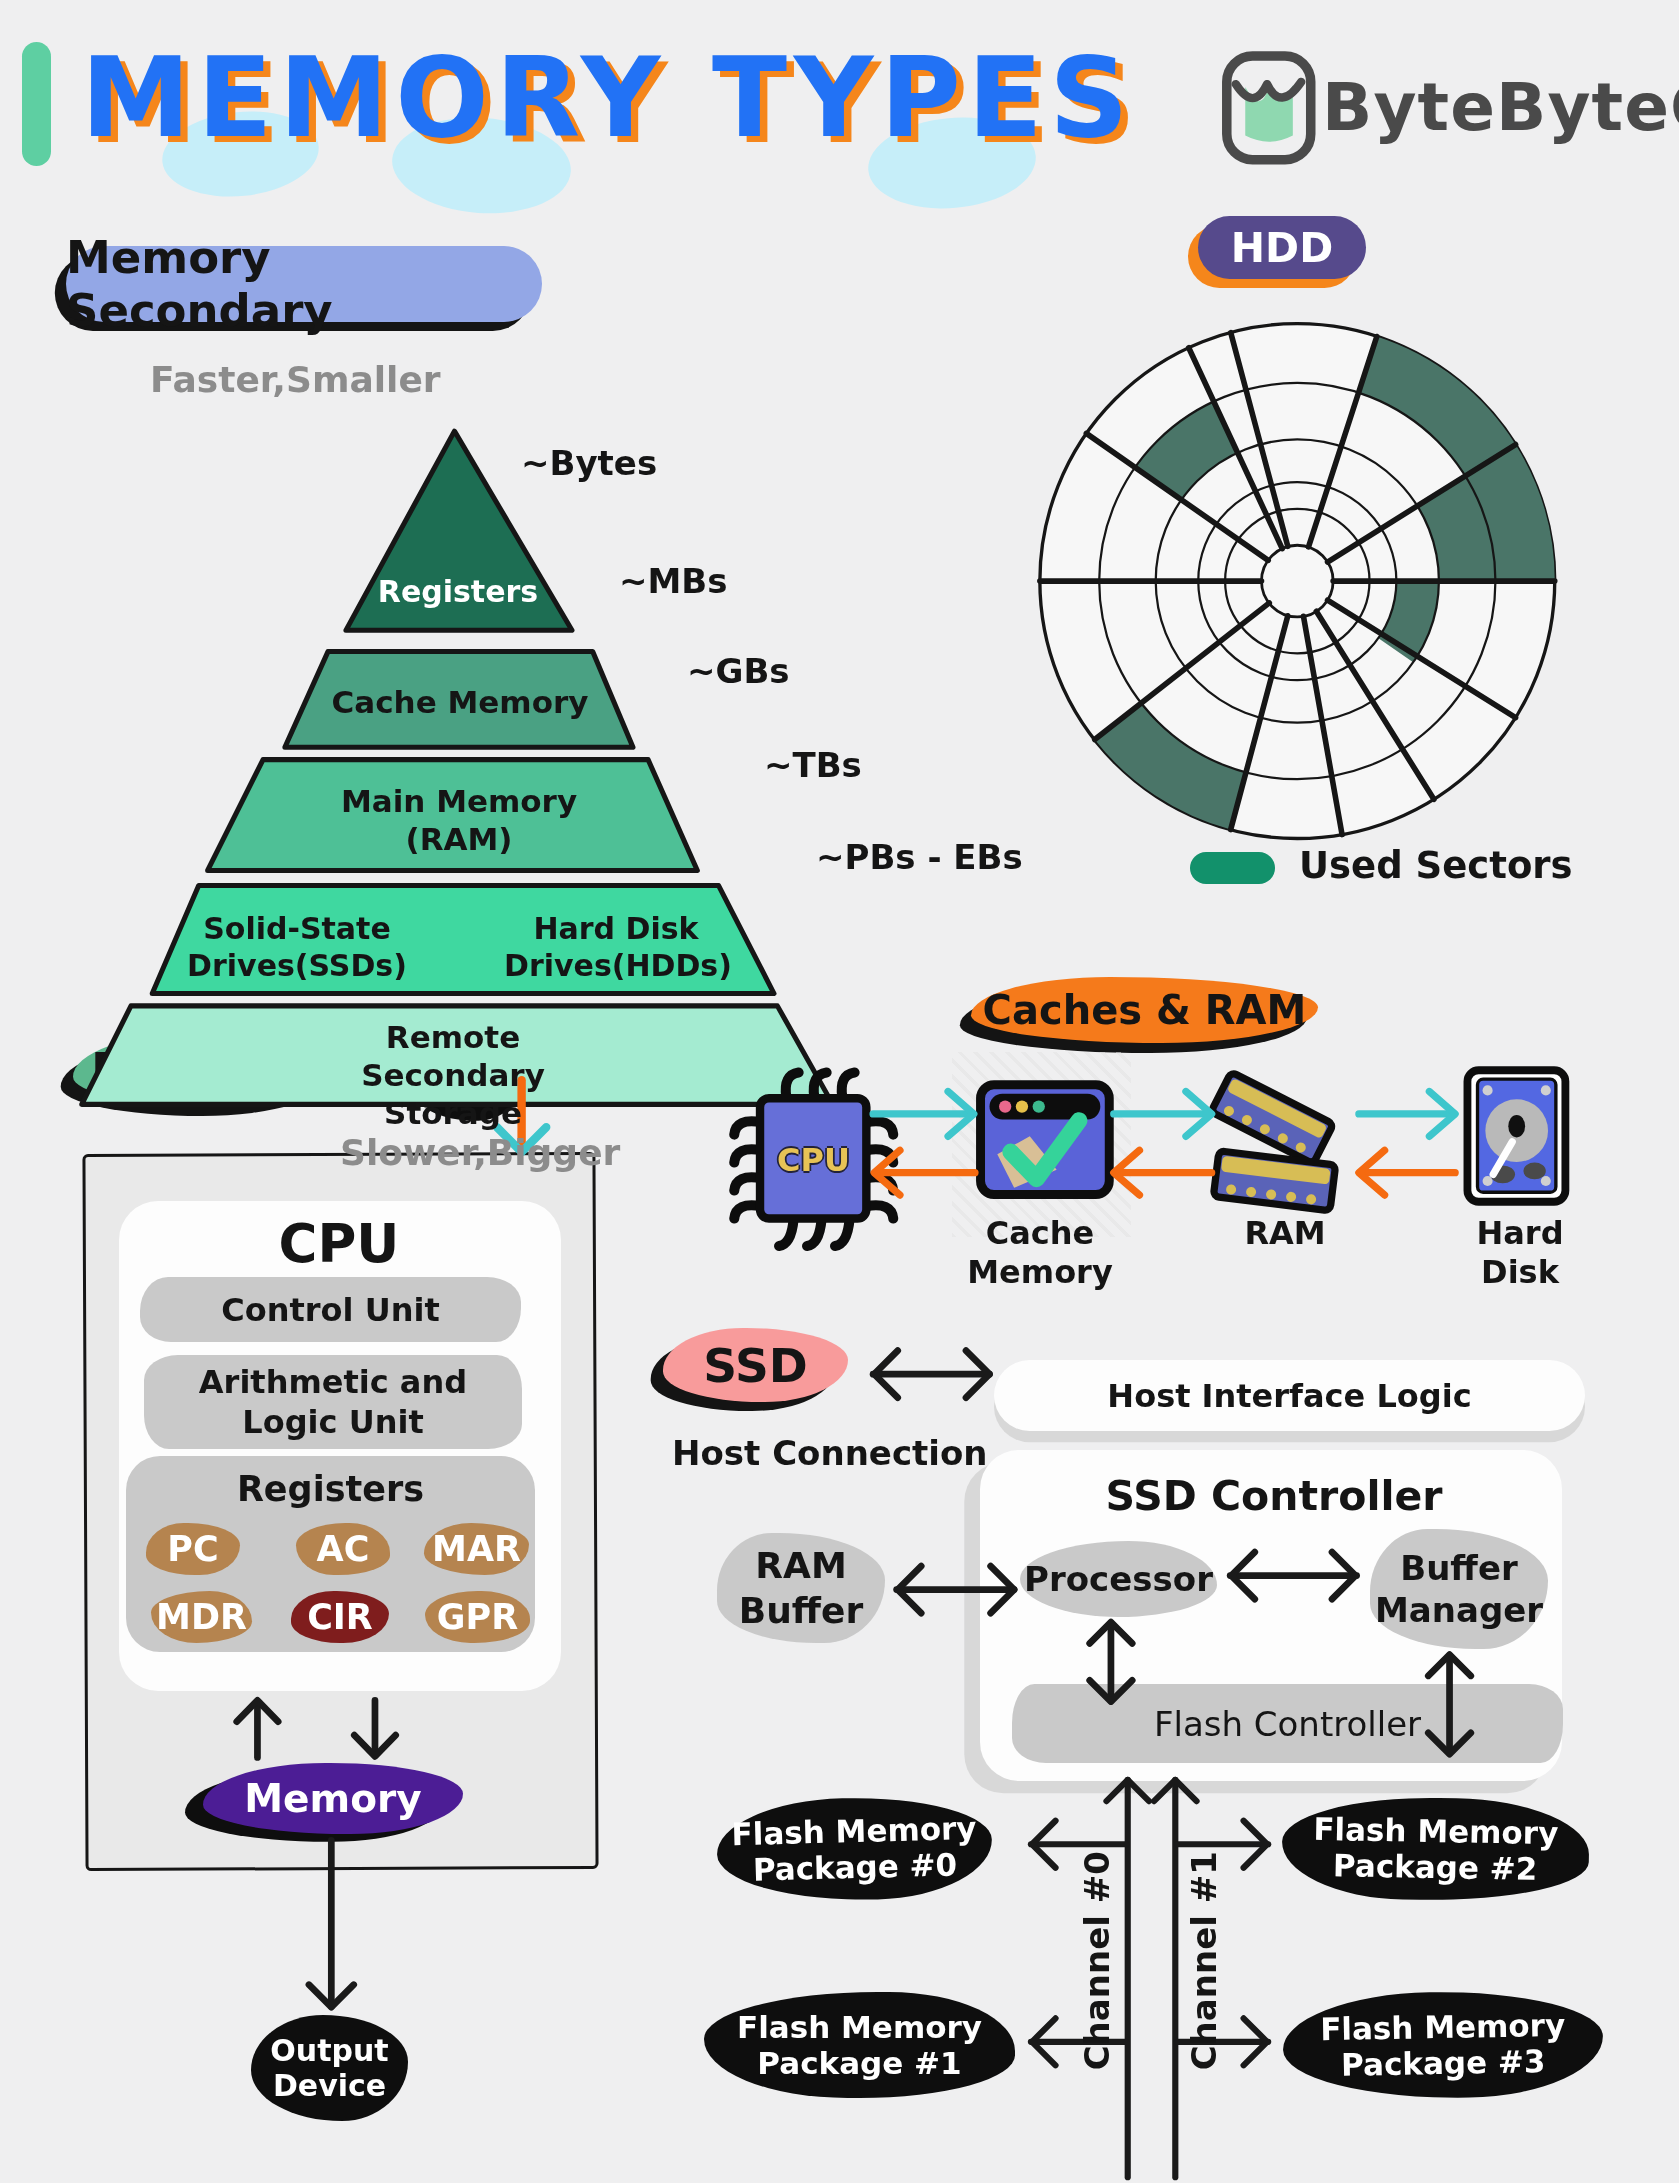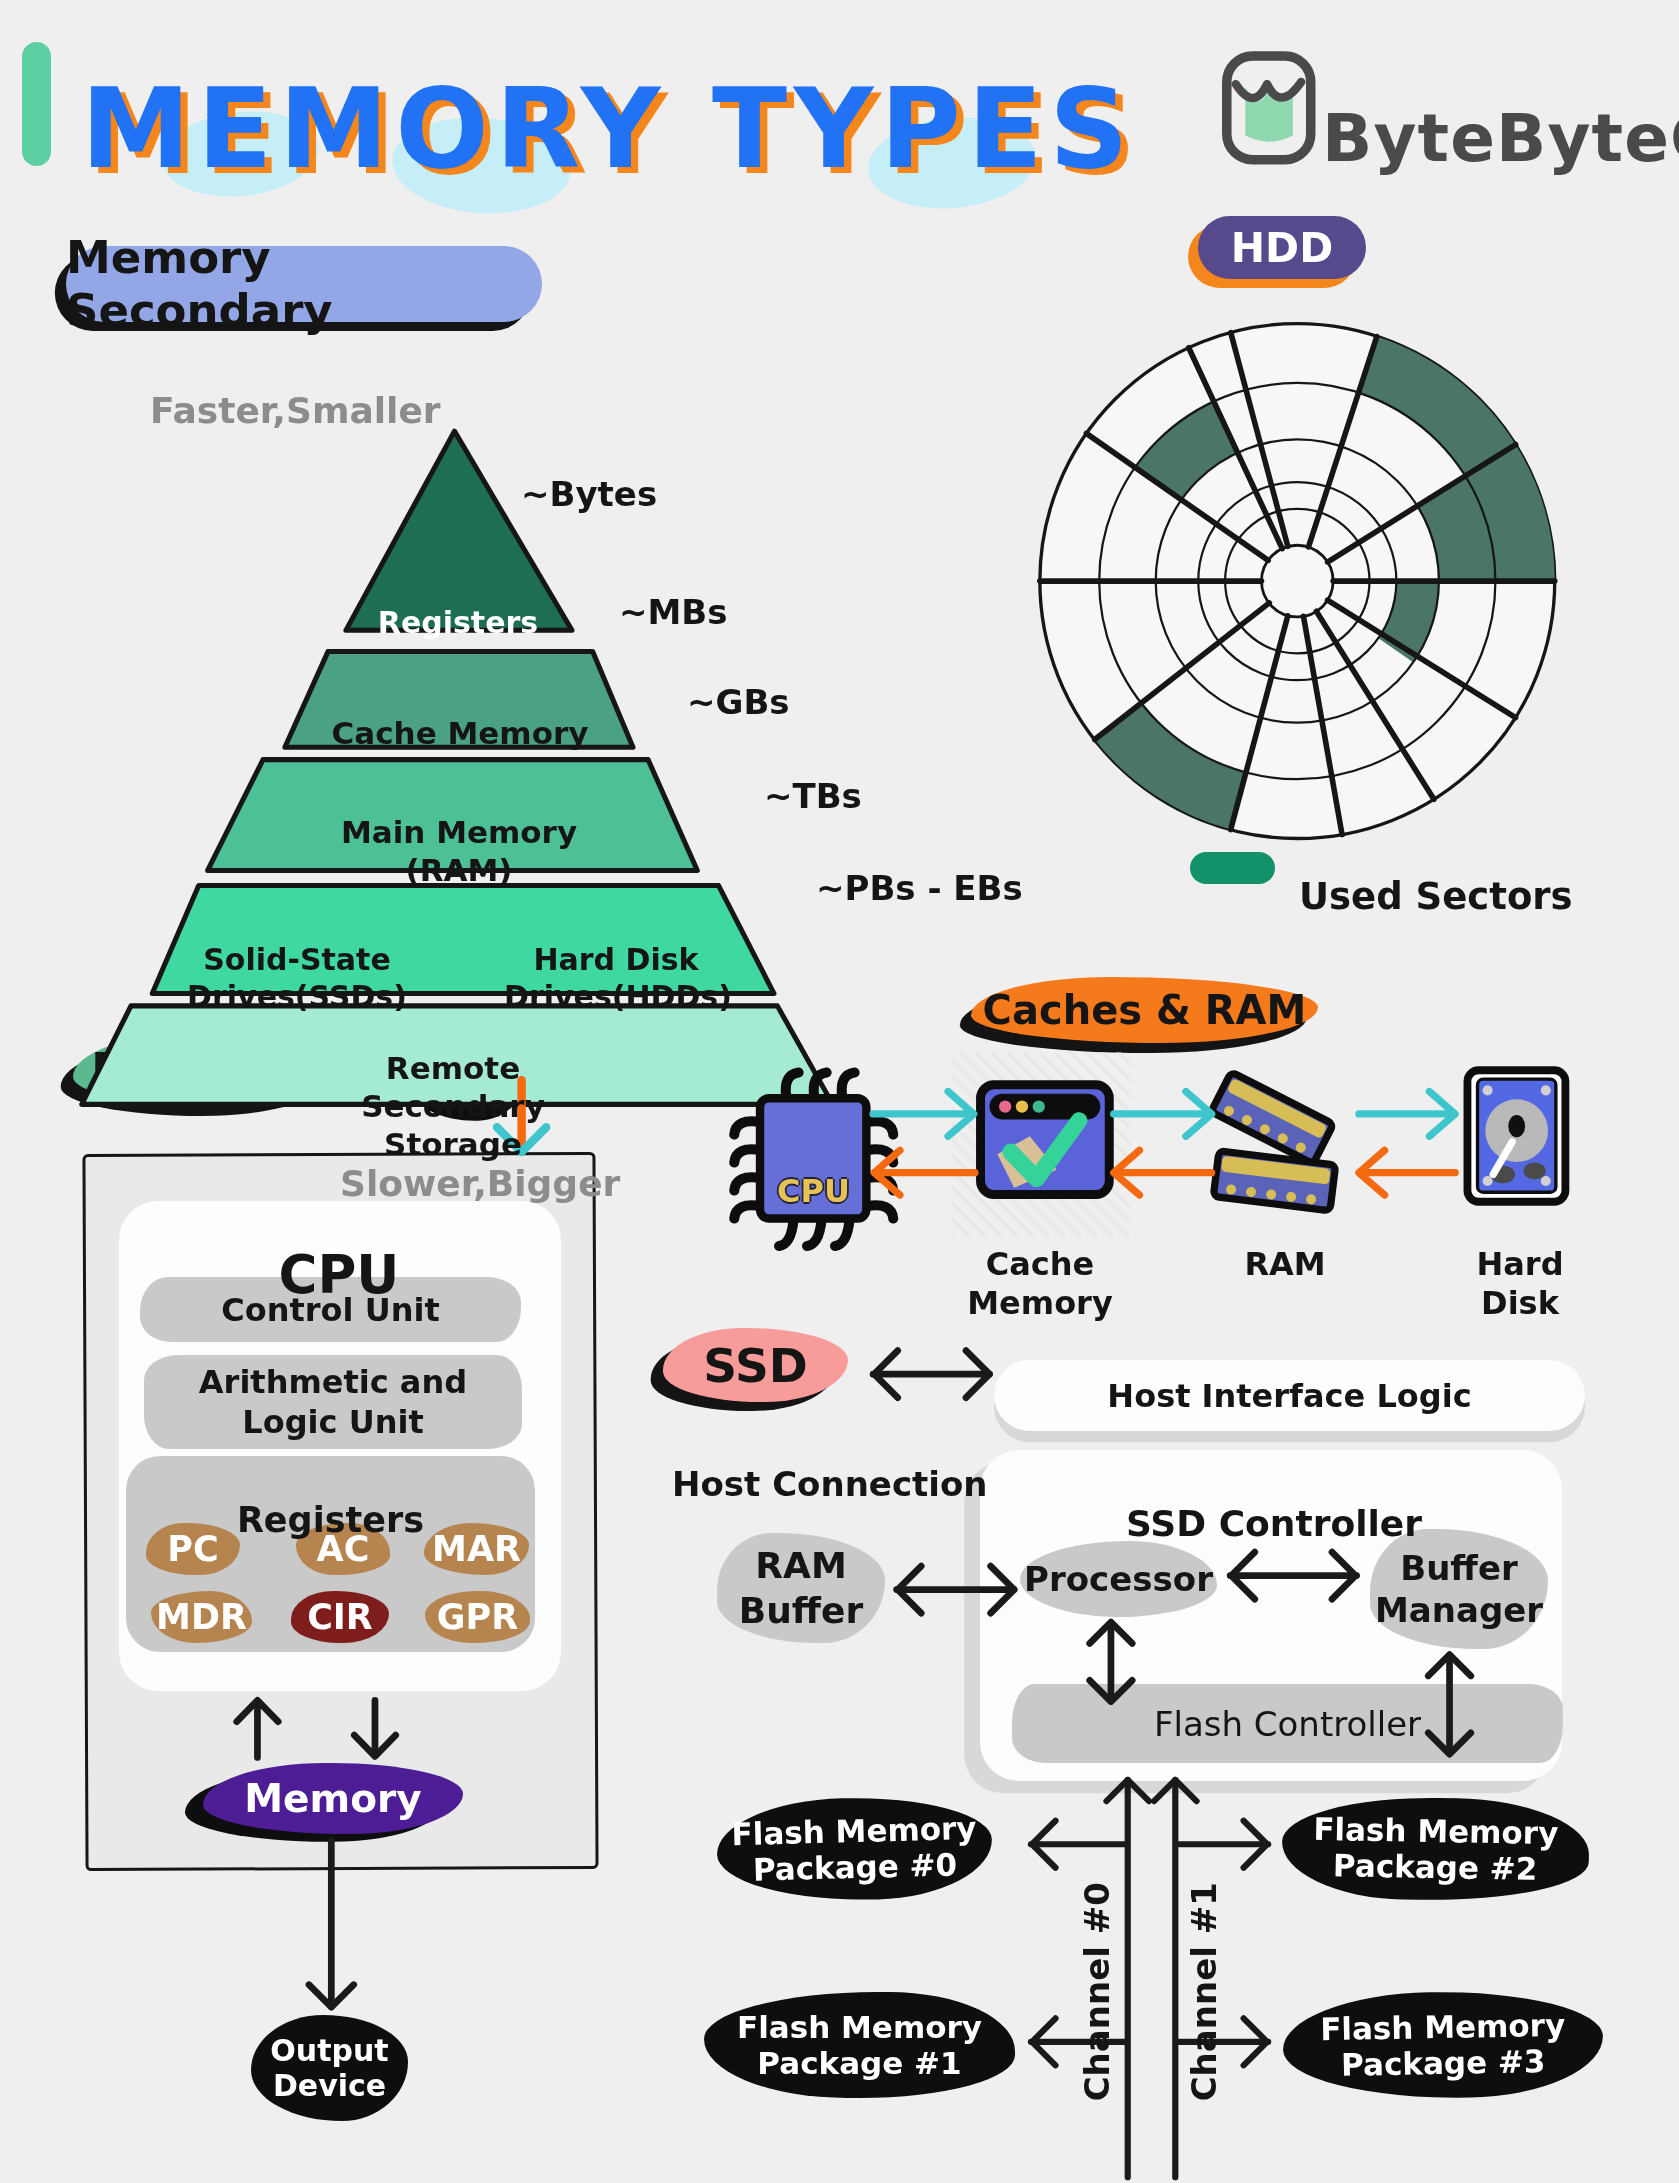--- a/index.html
+++ b/index.html
@@ -6,21 +6,21 @@
   .page{position:relative;width:1679px;height:2183px;background:#efeff0;overflow:hidden;
         font-family:"DejaVu Sans",sans-serif;color:#151515;}
   .abs{position:absolute;}
   .pre{white-space:pre-line;}
   .tc{text-align:center;}
   .pill{position:absolute;display:flex;align-items:center;justify-content:center;font-weight:700;}
   .txt{position:absolute;font-weight:600;line-height:1.22;}
   svg{position:absolute;left:0;top:0;}
   .lay-boxes{position:absolute;inset:0;z-index:1;}
   .lay-shapes{position:absolute;inset:0;z-index:2;}
-  .lay-text{position:absolute;inset:0;z-index:3;margin-top:31px;}
+  .lay-text{position:absolute;inset:0;z-index:3;}
   .blob-black{background:#0e0e0e;color:#fff;display:flex;align-items:center;justify-content:center;
               border-radius:46% 54% 42% 58% / 52% 44% 56% 48%;}
   .blob-gray{background:#c9c9c9;display:flex;align-items:center;justify-content:center;
              border-radius:34% 66% 38% 62% / 55% 45% 60% 40%;}
   .whitebox{background:#fdfdfd;}
   .grayline{color:#8c8c8c;}
 </style>
 </head>
 <body>
 
@@ -326,19 +326,19 @@
     <div class="txt tc" style="left:766px;top:1141px;width:95px;font-size:32px;font-weight:800;color:#e7c356;
                 text-shadow:-1.7px 0 #23233a,1.7px 0 #23233a,0 -1.7px #23233a,0 1.7px #23233a;">CPU</div>
     <div class="txt tc" style="left:928px;top:1214px;width:224px;font-size:32px;">Cache Memory</div>
     <div class="txt tc" style="left:1229px;top:1214px;width:112px;font-size:32px;">RAM</div>
     <div class="txt tc" style="left:1436px;top:1214px;width:168px;font-size:32px;">Hard Disk</div>
 
     <div class="txt tc" style="left:216px;top:1212px;width:246px;font-size:53px;font-weight:700;">CPU</div>
     <div class="txt tc" style="left:210px;top:1468px;width:241px;font-size:35px;">Registers</div>
 
     <div class="txt" style="left:672px;top:1433px;font-size:34px;">Host Connection</div>
-    <div class="txt tc" style="left:1092px;top:1471px;width:364px;font-size:36px;font-weight:700;">SSD Controller</div>
+    <div class="txt tc" style="left:1092px;top:1471px;width:364px;font-size:41px;font-weight:700;">SSD Controller</div>
     <div class="txt tc" style="left:986px;top:1940px;width:224px;font-size:34px;transform:rotate(-90deg);">Channel #0</div>
     <div class="txt tc" style="left:1093px;top:1940px;width:224px;font-size:34px;transform:rotate(-90deg);">Channel #1</div>
   </div>
 
 </div>
 
 
 </body></html>

